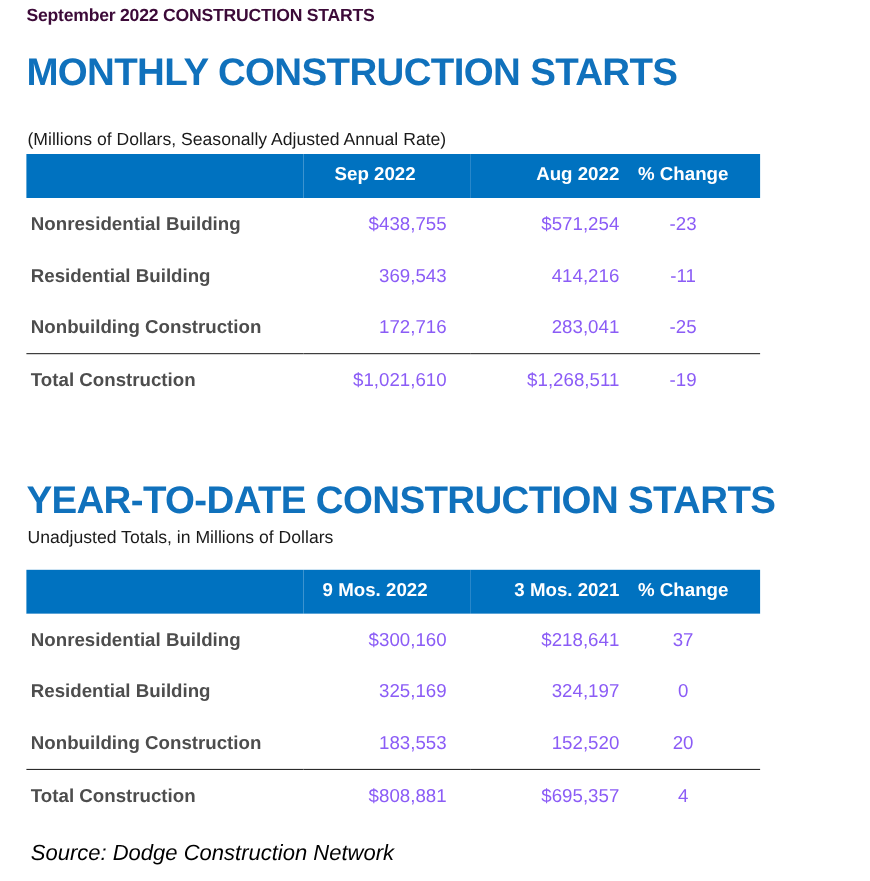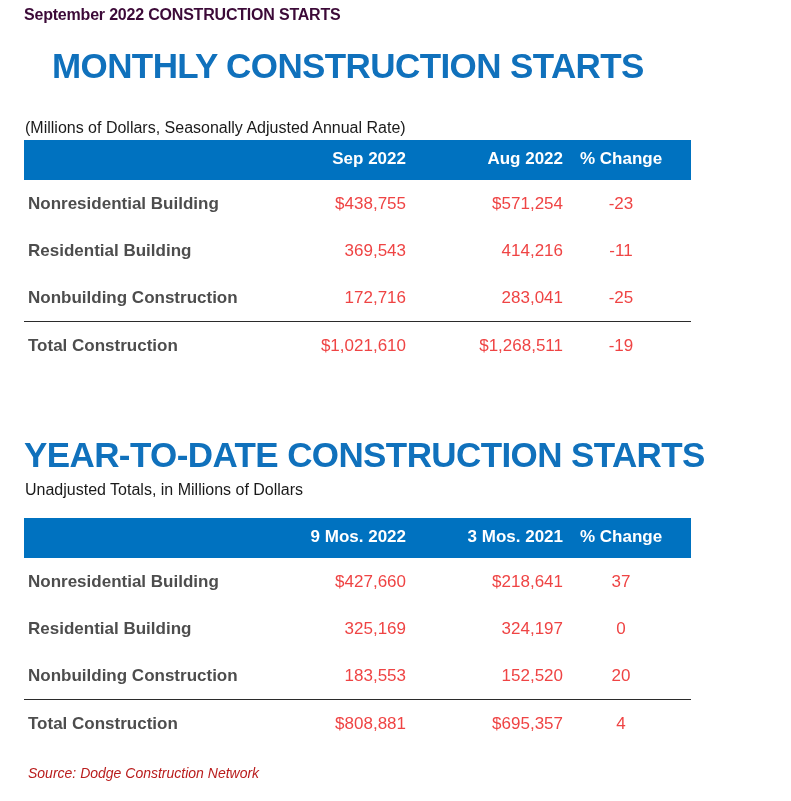--- a/index.html
+++ b/index.html
@@ -38,21 +38,21 @@
   .section-title {
     position: absolute;
     left: 24px;
     font-size: 35px;
     font-weight: bold;
     color: #1071BC;
     letter-spacing: -0.6px;
     white-space: nowrap;
     line-height: 1;
   }
-  .section-title.one { top: 48px; margin-left: 28px; }
+  .section-title.one { top: 48px; }
   .section-title.two { top: 437px; }
 
   .section-subtitle {
     position: absolute;
     left: 25px;
     font-size: 16px;
     font-weight: normal;
     color: #1a1a1a;
     white-space: nowrap;
   }
@@ -79,27 +79,27 @@
     background: #0072C0;
     color: #ffffff;
     font-size: 17px;
     font-weight: bold;
     height: 38px;
     padding: 0 0 2px 0;
     vertical-align: middle;
     white-space: nowrap;
   }
   .data-table thead th.h-label { }
-  .data-table thead th.h-v1 { text-align: right; padding-right: 22px; }
+  .data-table thead th.h-v1 { padding-right: 22px; }
   .data-table thead th.h-v2 { text-align: right; padding-right: 17px; }
   .data-table thead th.h-pct { text-align: center; padding-right: 30px; }
 
   .data-table tbody td {
     font-size: 17px;
-    color: #ef4444;
+    color: #8b5cf6;
     height: 45px;
     vertical-align: middle;
     background: #ffffff;
     white-space: nowrap;
   }
   .data-table tbody td.cell-label {
     font-weight: bold;
     color: #4d4d4d;
     padding-left: 4px;
   }
@@ -114,23 +114,23 @@
   .data-table tbody tr.total-row td.cell-label { font-weight: bold; }
   .data-table tbody tr.total-row td.cell-v1,
   .data-table tbody tr.total-row td.cell-v2,
   .data-table tbody tr.total-row td.cell-pct { font-weight: normal; }
 
   
   .source-note {
     position: absolute;
     left: 28px;
     top: 765px;
-    font-size: 14px;
+    font-size: 20px;
     font-style: italic;
-    color: #b91c1c;
+    color: #000000;
     white-space: nowrap;
   }
 </style>
 </head>
 <body>
 
 <div class="page">
 
   <div class="report-title">September 2022 CONSTRUCTION STARTS</div>
 
@@ -196,21 +196,21 @@
       <tr>
         <th class="h-label"></th>
         <th class="h-v1">9 Mos. 2022</th>
         <th class="h-v2">3 Mos. 2021</th>
         <th class="h-pct">% Change</th>
       </tr>
     </thead>
     <tbody>
       <tr>
         <td class="cell-label">Nonresidential Building</td>
-        <td class="cell-v1">$427,660</td>
+        <td class="cell-v1">$300,160</td>
         <td class="cell-v2">$218,641</td>
         <td class="cell-pct">37</td>
       </tr>
       <tr>
         <td class="cell-label">Residential Building</td>
         <td class="cell-v1">325,169</td>
         <td class="cell-v2">324,197</td>
         <td class="cell-pct">0</td>
       </tr>
       <tr>

